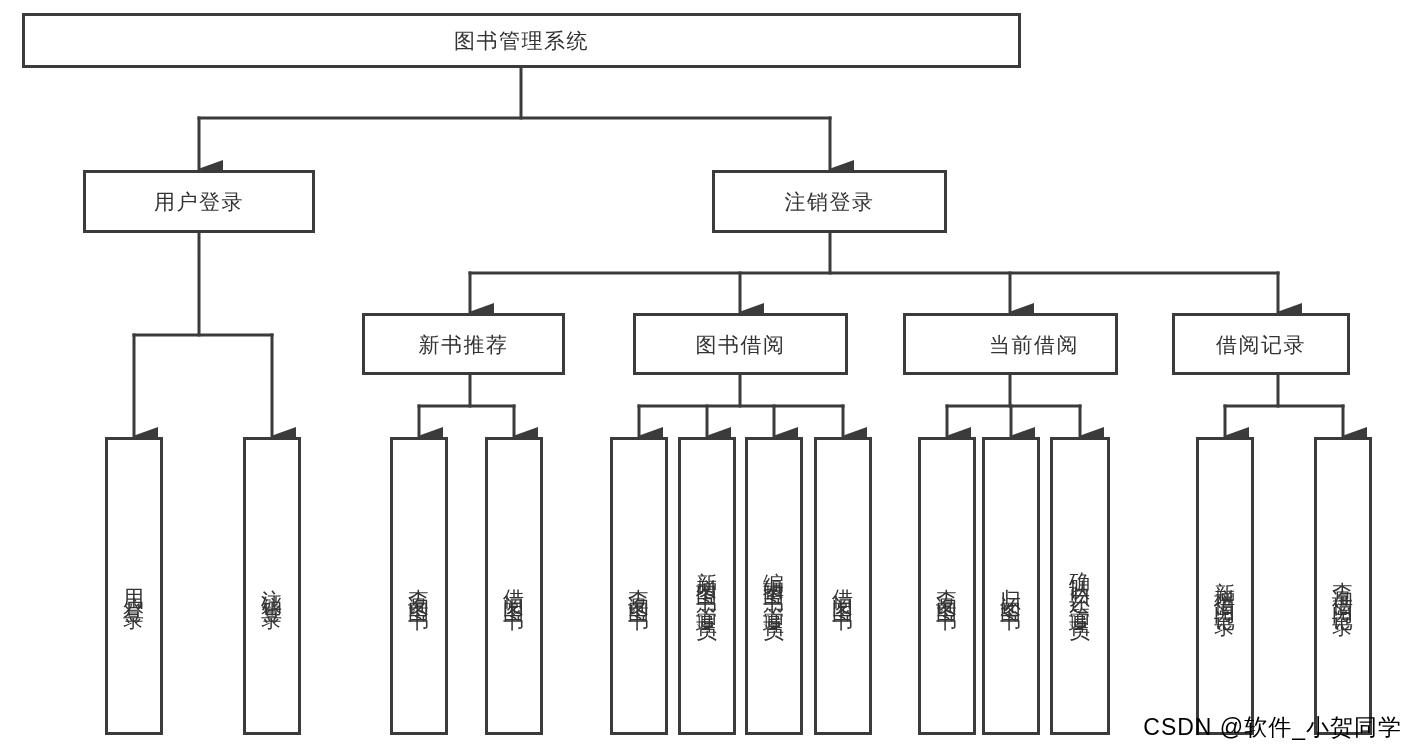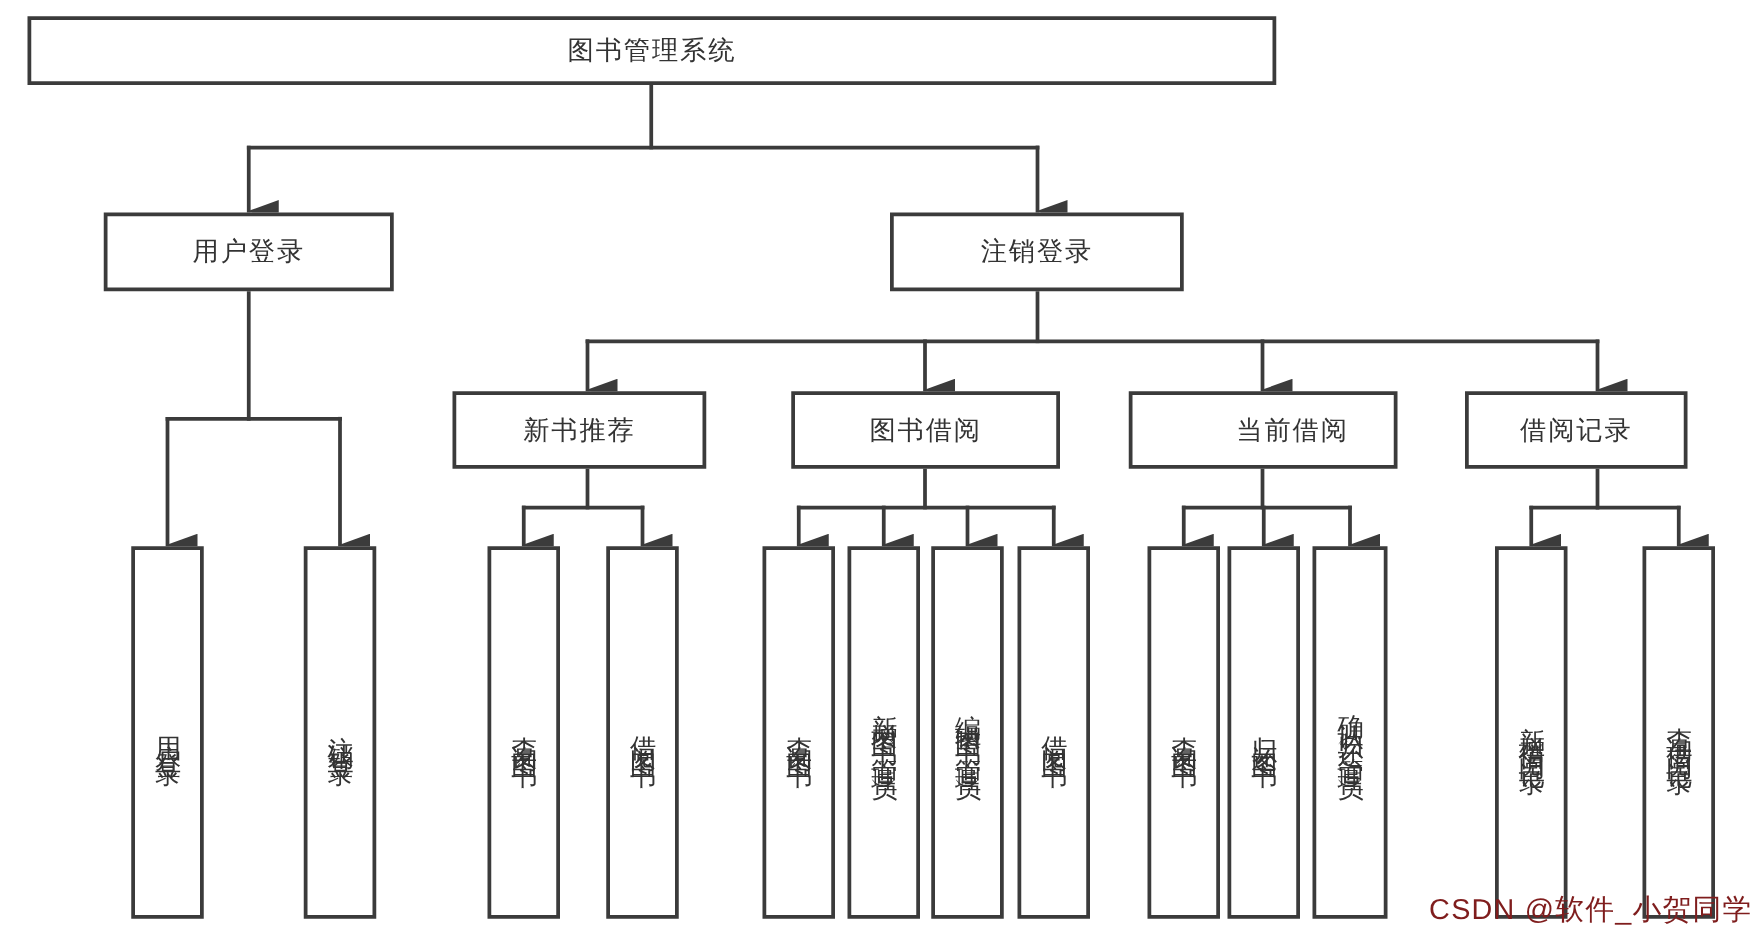--- a/index.html
+++ b/index.html
@@ -63,21 +63,21 @@
   .l-cur-query       { left: 918px; }
   .l-cur-return      { left: 982px; }
   .l-cur-confirm     { left: 1050px; width: 60px; }
   .l-rd-add          { left: 1196px; }
   .l-rd-query        { left: 1314px; }
   #watermark {
     position: absolute;
     right: 3px;
     top: 714px;
     font-size: 23px;
-    color: #7f1d1d;
+    color: #000000;
     letter-spacing: 1px;
     white-space: nowrap;
     z-index: 5;
     line-height: 1.2;
   }
 </style>
 </head>
 <body>
 
 <div id="canvas">

